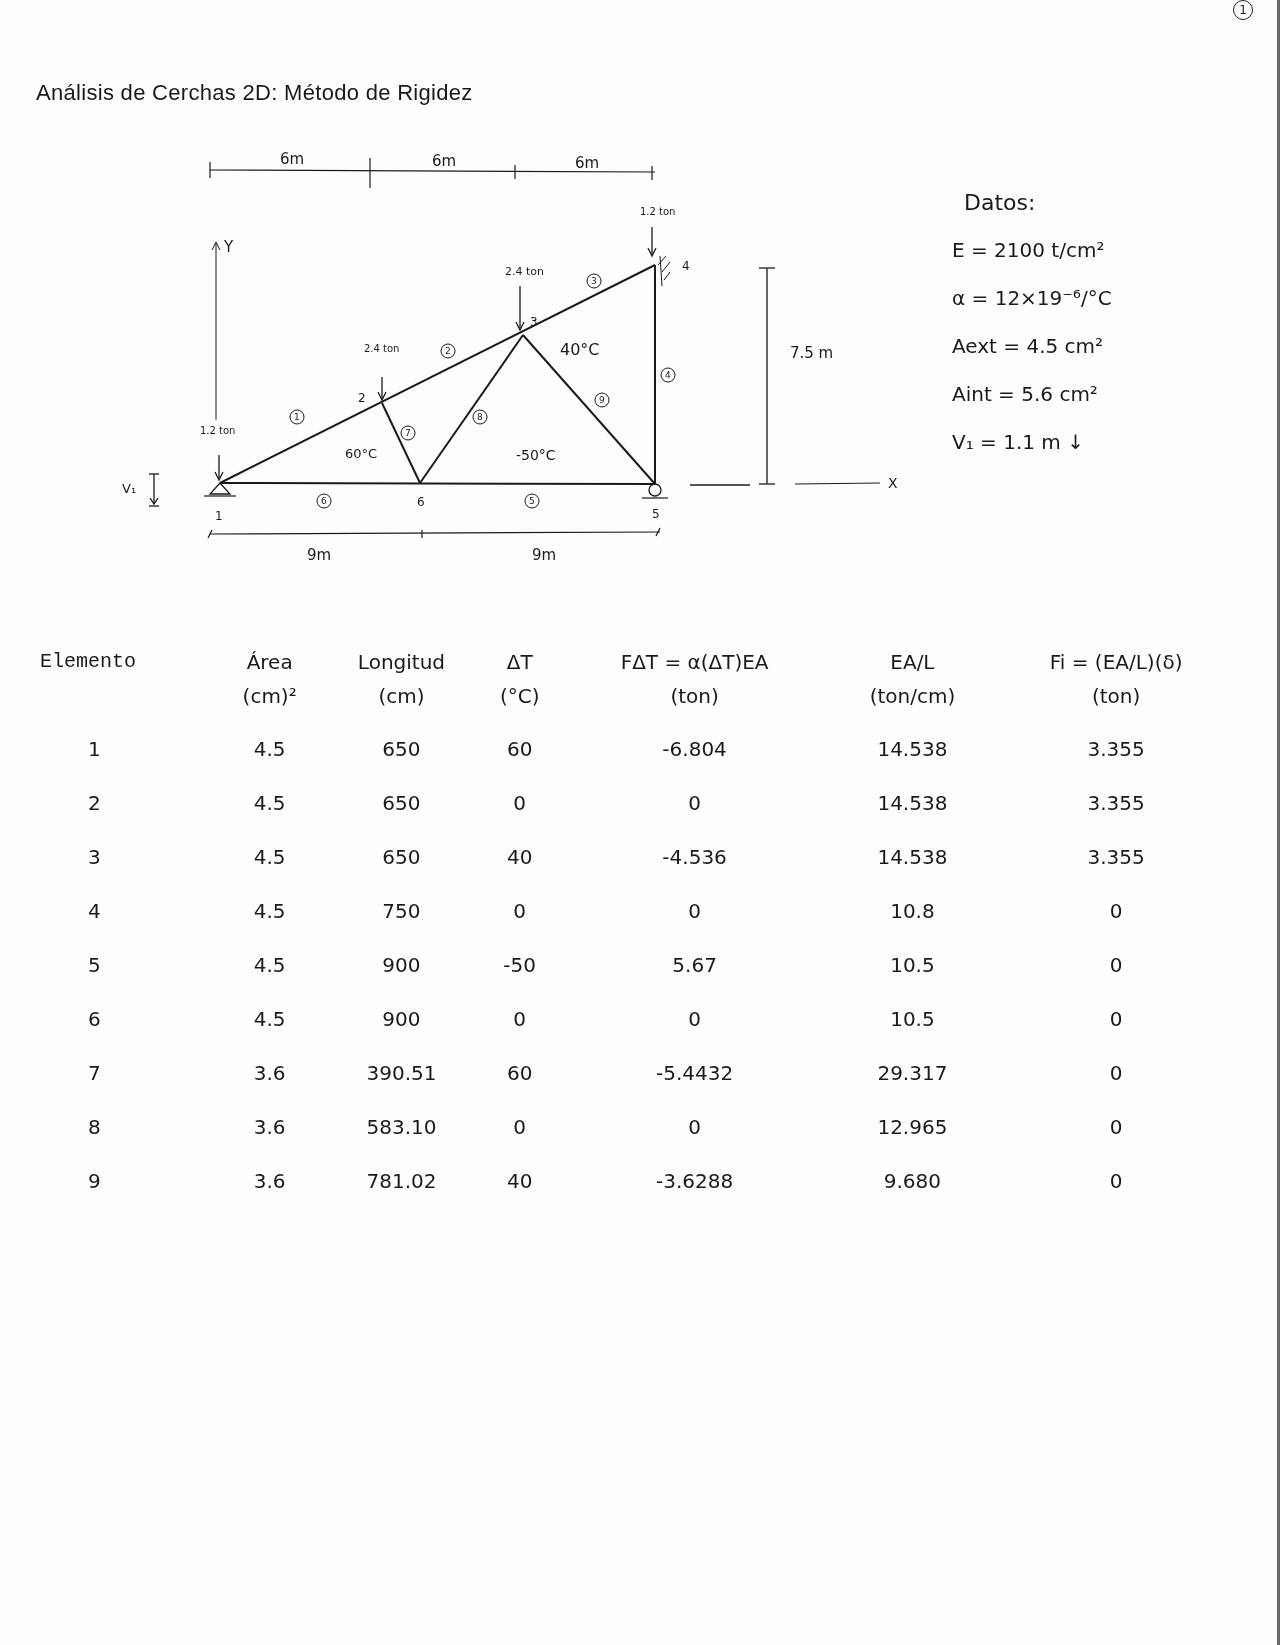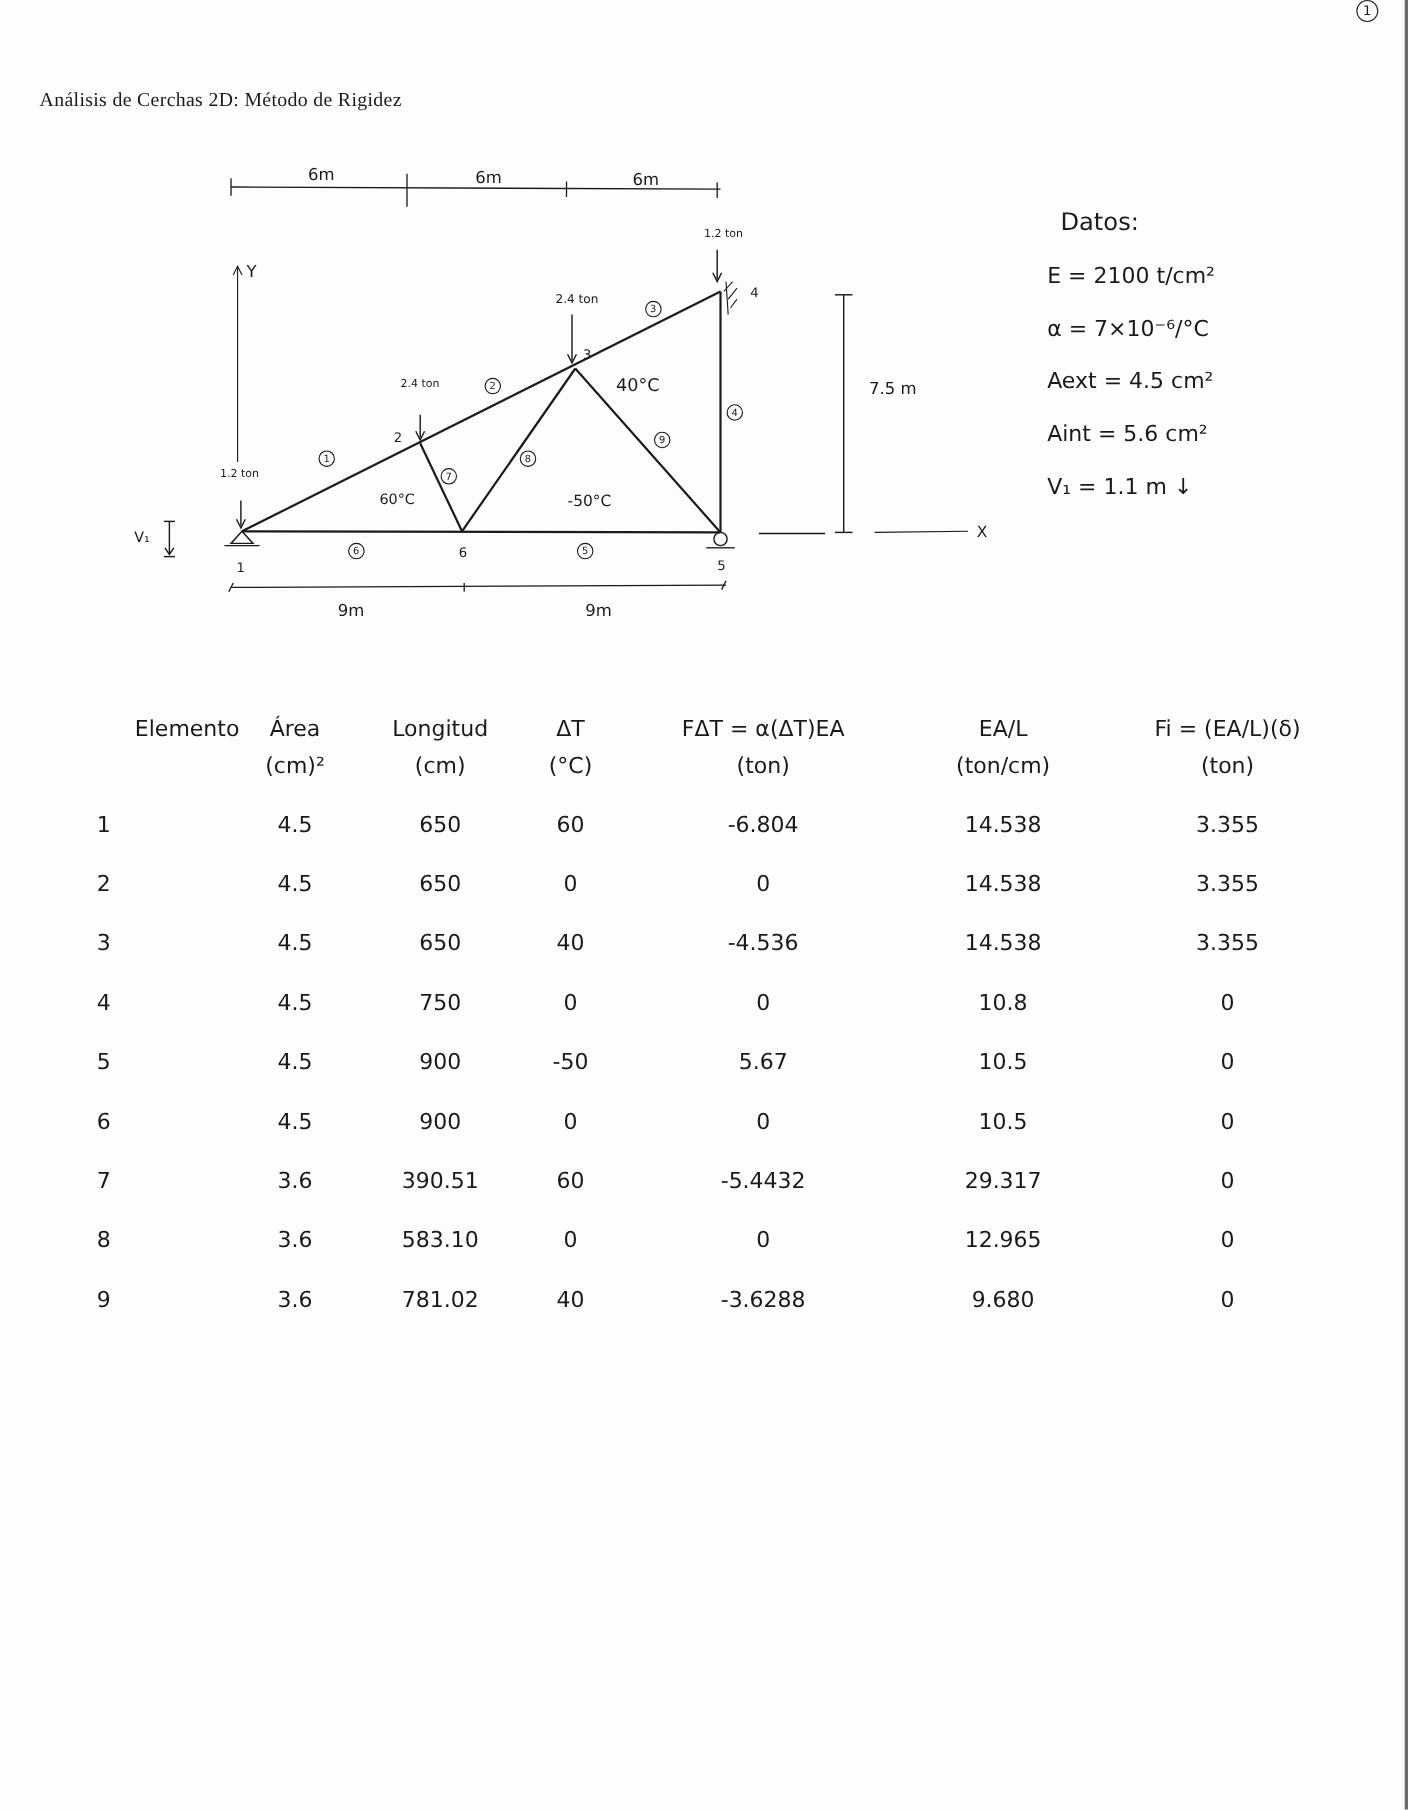--- a/index.html
+++ b/index.html
@@ -3,34 +3,34 @@
 <meta charset="utf-8">
 <style>
   html, body { margin: 0; padding: 0; }
   body {
     width: 1280px; height: 1645px; background: #fdfdfb;
     position: relative; overflow: hidden;
     font-family: "DejaVu Sans", sans-serif; color: #1a1a1a;
   }
   .page-edge { position: absolute; right: 0; top: 0; width: 3px; height: 1645px; background: #6a6a6a; }
   .page-num { position: absolute; left: 1233px; top: 0px; width: 18px; height: 18px; border: 1.5px solid #222; border-radius: 50%; font-size: 12px; text-align: center; line-height: 18px; }
-  .title { position: absolute; left: 36px; top: 80px; font-size: 18px; letter-spacing: 0.3px; font-family: Liberation Serif, serif; }
+  .title { position: absolute; left: 36px; top: 80px; font-size: 22px; letter-spacing: 0.3px; font-family: Liberation Sans, sans-serif; }
   svg.diagram { position: absolute; left: 0; top: 140px; }
   .datos { position: absolute; left: 952px; top: 190px; font-size: 20px; }
   .datos .row { position: relative; height: 48px; white-space: nowrap; }
   .datos .hdr { font-size: 22px; margin-left: 12px; }
   table.results {
     position: absolute; left: 40px; top: 650px; width: 1200px;
     border-collapse: collapse; font-size: 20px;
   }
   table.results th { font-weight: normal; text-align: center; vertical-align: top; padding: 0 0 14px 0; }
   table.results th .u { display: block; margin-top: 10px; }
   table.results td { text-align: center; height: 52px; vertical-align: middle; }
   table.results td.el { text-align: left; padding-left: 48px; }
-  table.results th.el { text-align: right; }
+  table.results th.el { text-align: left; font-family: Liberation Mono, monospace; }
 </style>
 </head>
 <body>
 
 <div class="page-edge"></div>
 <div class="page-num">1</div>
 
 <div class="title">Análisis de Cerchas 2D: Método de Rigidez</div>
 
 <svg class="diagram" width="1280" height="420" viewBox="0 140 1280 420" font-family="DejaVu Sans, sans-serif" font-size="12" fill="none" stroke="#1a1a1a">
@@ -139,21 +139,21 @@
     <line x1="422" y1="530" x2="422" y2="538"></line>
     <line x1="660" y1="528" x2="656" y2="536"></line>
   </g>
   <text x="307" y="560" fill="#1a1a1a" stroke="none" font-size="15">9m</text>
   <text x="532" y="560" fill="#1a1a1a" stroke="none" font-size="15">9m</text>
 </svg>
 
 <div class="datos">
   <div class="row hdr">Datos:</div>
   <div class="row">E = 2100 t/cm²</div>
-  <div class="row">α = 7×10⁻⁶/°C</div>
+  <div class="row">α = 12×19⁻⁶/°C</div>
   <div class="row">Aext = 4.5 cm²</div>
   <div class="row">Aint = 5.6 cm²</div>
   <div class="row">V₁ = 1.1 m ↓</div>
 </div>
 
 <table class="results">
   <thead>
     <tr>
       <th class="el"><span>Elemento</span><span class="u"></span></th>
       <th><span>Área</span><span class="u">(cm)²</span></th>

